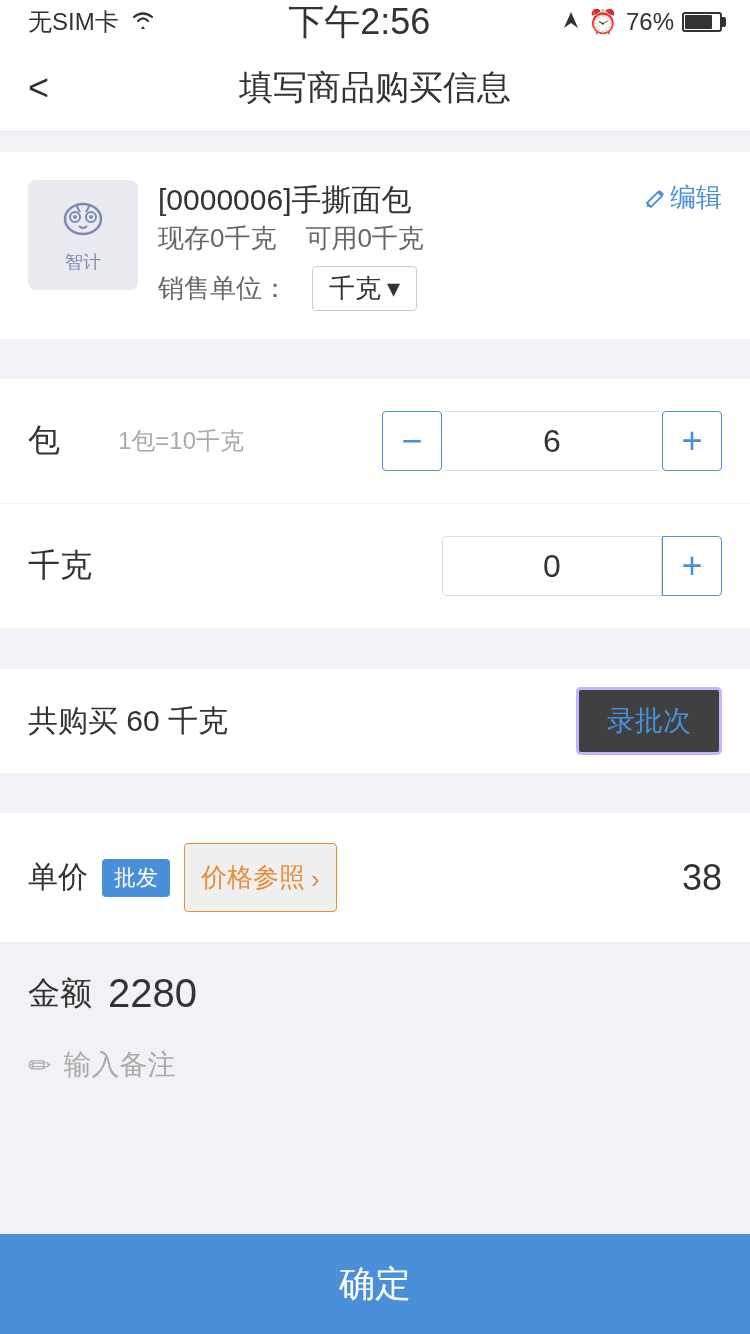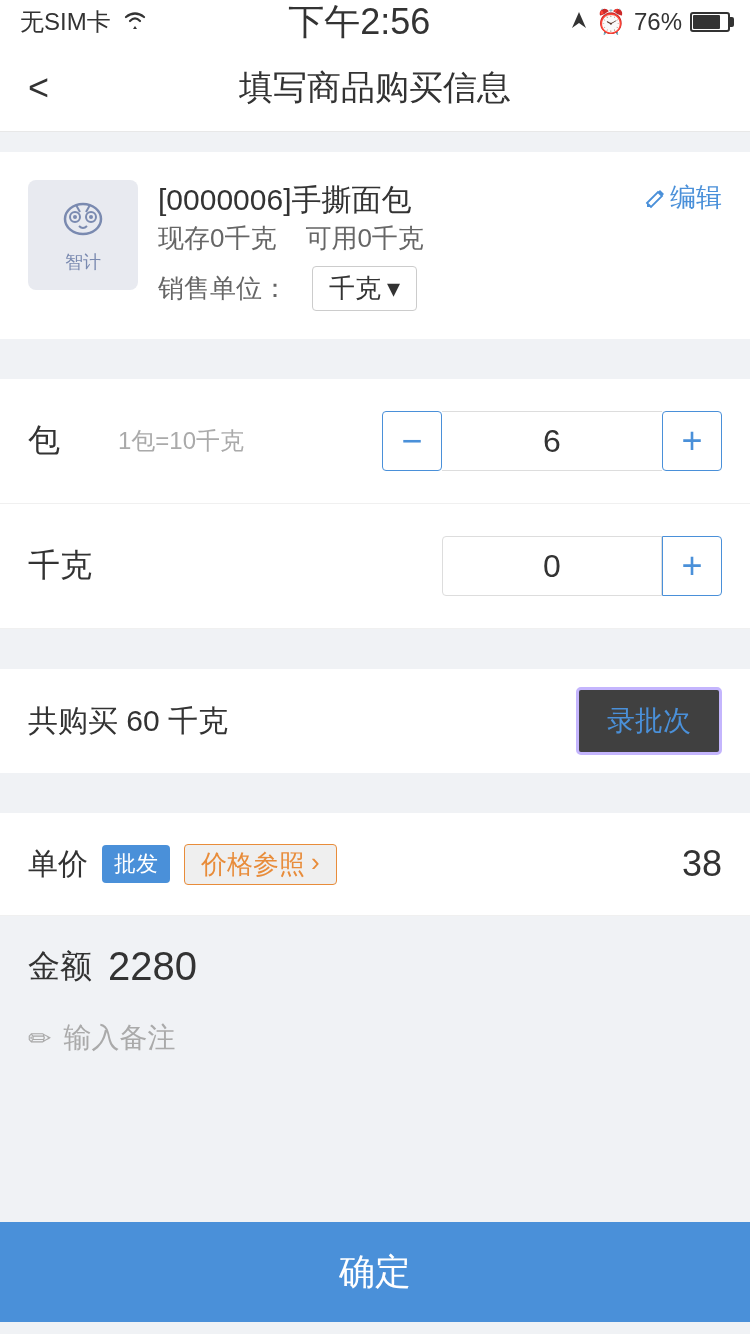--- a/index.html
+++ b/index.html
@@ -14,21 +14,21 @@
     }
 
     
     .status-bar {
       width: 100%;
       height: 44px;
       background: #fff;
       display: flex;
       align-items: center;
       justify-content: space-between;
-      padding: 0 20px;
+      padding: 0 28px;
       font-size: 24px;
       color: #333;
     }
     .status-left { display: flex; align-items: center; gap: 10px; }
     .status-center { font-size: 36px; font-weight: 500; }
     .status-right { display: flex; align-items: center; gap: 8px; font-size: 24px; }
     .battery-icon {
       display: inline-block;
       width: 40px;
       height: 20px;
@@ -261,25 +261,25 @@
       background: #4a90d9;
       color: #fff;
       font-size: 22px;
       padding: 4px 12px;
       border-radius: 4px;
       margin: 0 14px;
     }
     .price-ref-btn {
       border: 1px solid #e88c3a;
       border-radius: 4px;
-      padding: 2px 16px;
+      padding: 16px 16px;
       color: #e88c3a;
       font-size: 26px;
       display: flex;
-      align-items: flex-start;
+      align-items: flex-end;
       gap: 6px;
       cursor: pointer;
     }
     .price-value {
       margin-left: auto;
       font-size: 36px;
       font-weight: 400;
       color: #333;
     }
 
@@ -320,21 +320,21 @@
 
     
     .empty-space {
       background: #f0f2f5;
       height: 260px;
     }
 
     
     .confirm-btn {
       position: fixed;
-      bottom: 12px;
+      bottom: 0;
       left: 0;
       width: 750px;
       height: 100px;
       background: #4a90d9;
       color: #fff;
       font-size: 36px;
       display: flex;
       align-items: center;
       justify-content: center;
       cursor: pointer;

